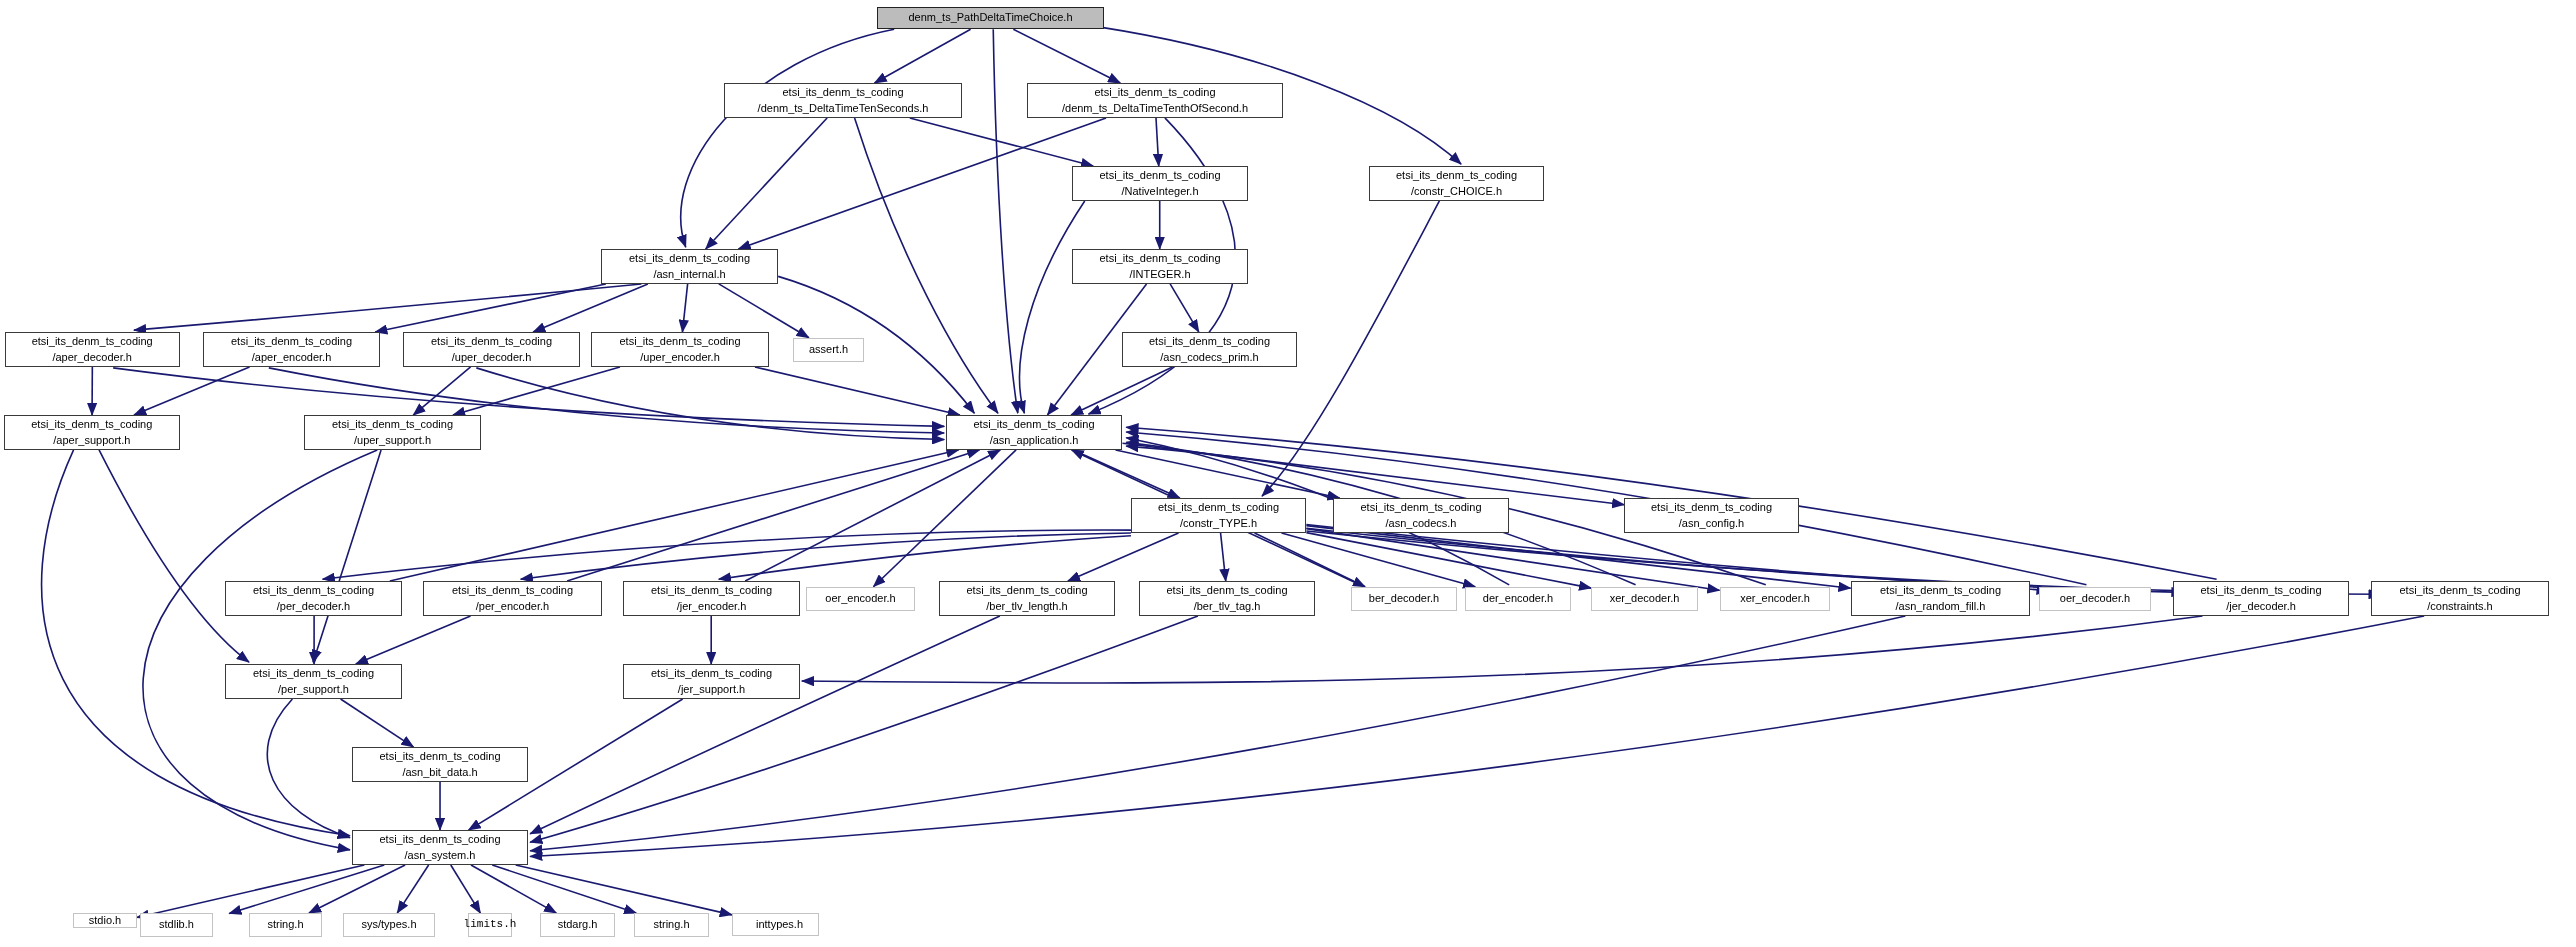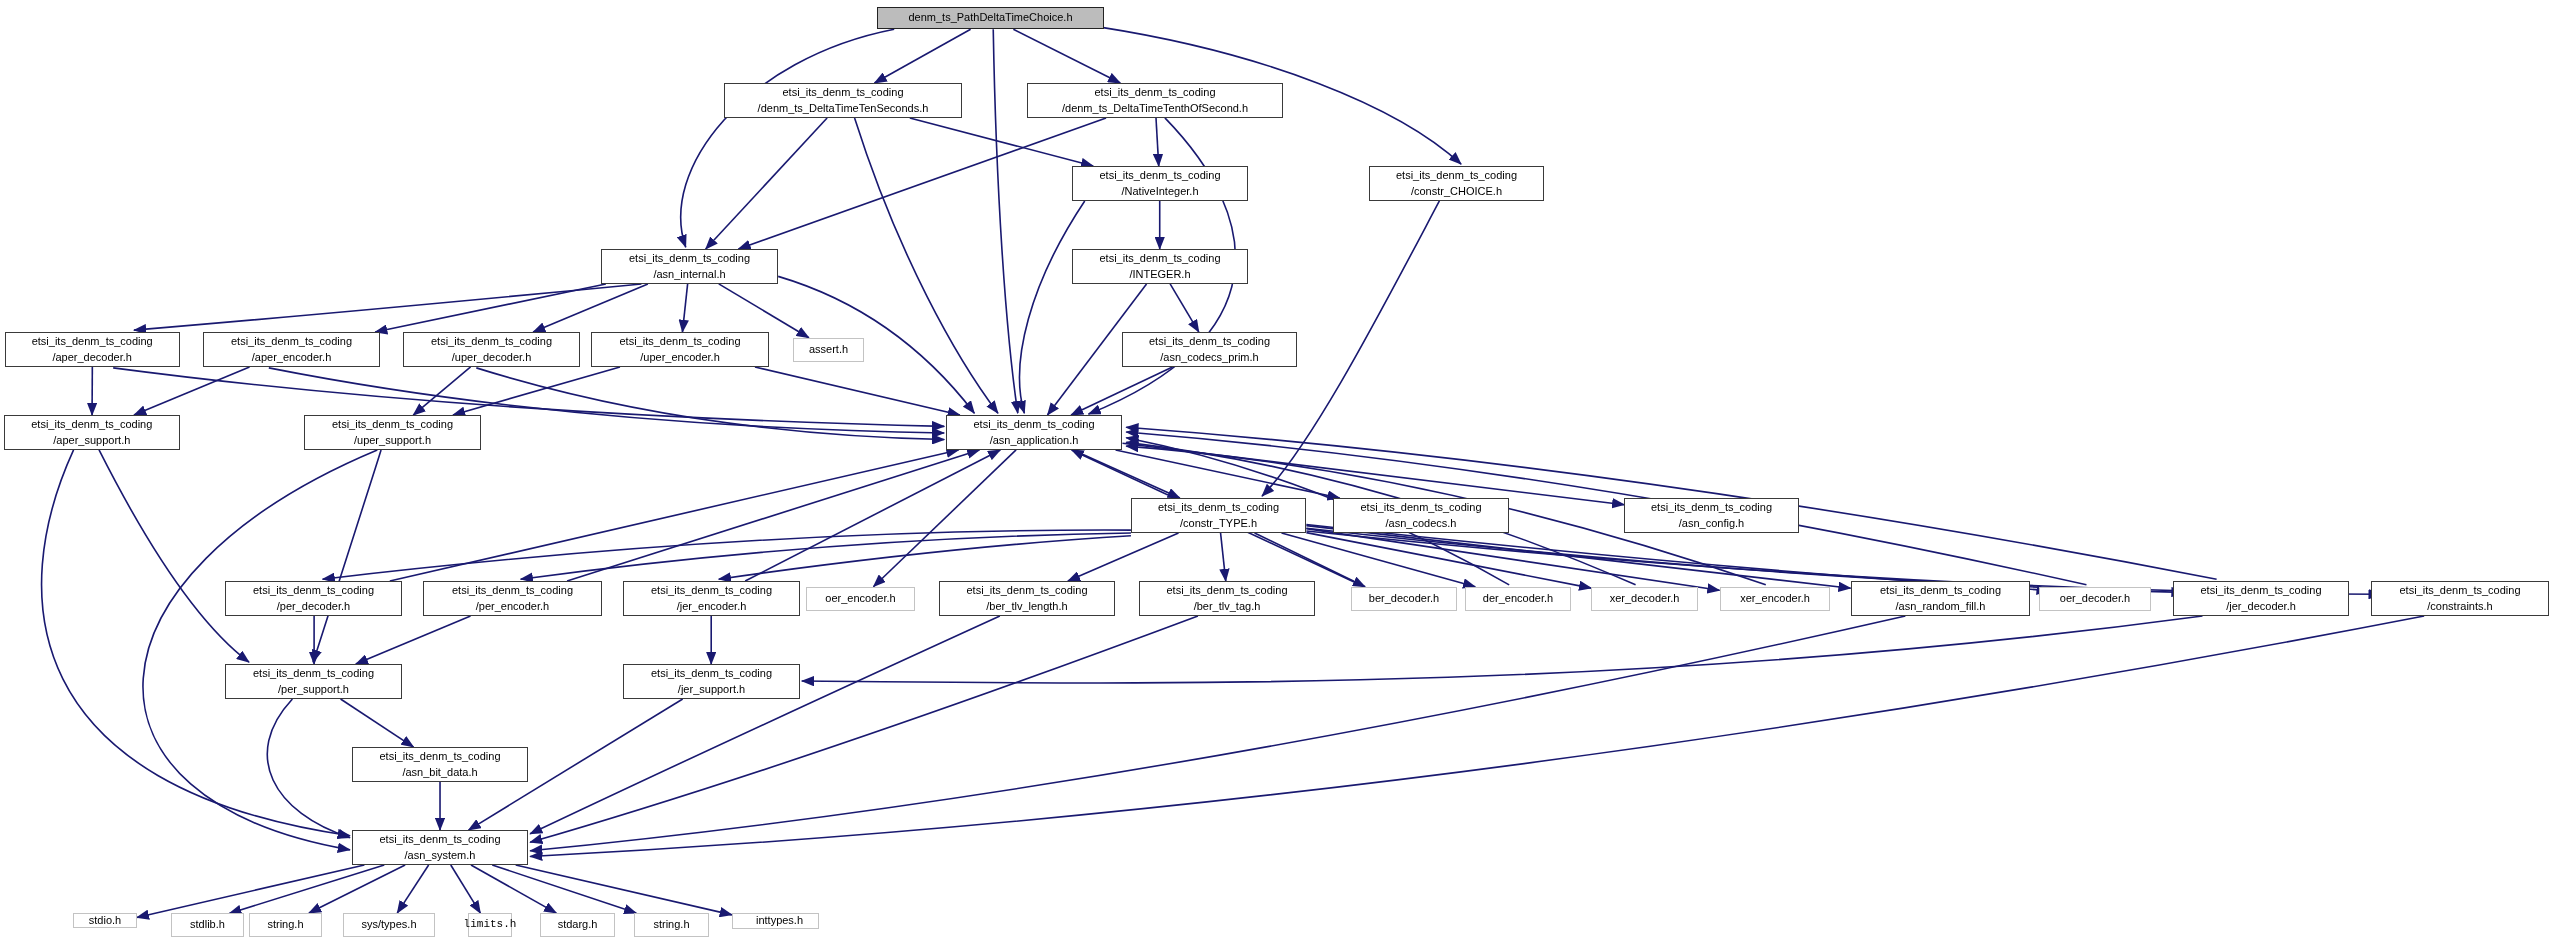--- a/index.html
+++ b/index.html
@@ -166,22 +166,22 @@
 /constraints.h</div>
       <div class="node lib" style="left: 225px; top: 664px; width: 177px; height: 35px;">etsi_its_denm_ts_coding
 /per_support.h</div>
       <div class="node lib" style="left: 623px; top: 664px; width: 177px; height: 35px;">etsi_its_denm_ts_coding
 /jer_support.h</div>
       <div class="node lib" style="left: 352px; top: 747px; width: 176px; height: 35px;">etsi_its_denm_ts_coding
 /asn_bit_data.h</div>
       <div class="node lib" style="left: 352px; top: 830px; width: 176px; height: 35px;">etsi_its_denm_ts_coding
 /asn_system.h</div>
       <div class="node ext" style="left: 73px; top: 913px; width: 64px; height: 15px;">stdio.h</div>
-      <div class="node ext" style="left: 171px; top: 913px; width: 73px; height: 23.6px;">stdlib.h</div>
+      <div class="node ext" style="left: 140px; top: 913px; width: 73px; height: 23.6px;">stdlib.h</div>
       <div class="node ext" style="left: 249px; top: 913px; width: 73px; height: 23.6px;">string.h</div>
       <div class="node ext" style="left: 343px; top: 913px; width: 92px; height: 23.6px;">sys/types.h</div>
       <div class="node ext" style="left: 468px; top: 913px; width: 44px; height: 23.6px; font-family: Liberation Mono, monospace;">limits.h</div>
       <div class="node ext" style="left: 540px; top: 913px; width: 75px; height: 23.6px;">stdarg.h</div>
       <div class="node ext" style="left: 634px; top: 913px; width: 75px; height: 23.6px;">string.h</div>
-      <div class="node ext" style="left: 732px; top: 913px; width: 87px; height: 16px; padding-left: 8px;">inttypes.h</div>
+      <div class="node ext" style="left: 732px; top: 913px; width: 87px; height: 23px; padding-left: 8px;">inttypes.h</div>
     </div>
 </div>
 
 
 </body></html>

